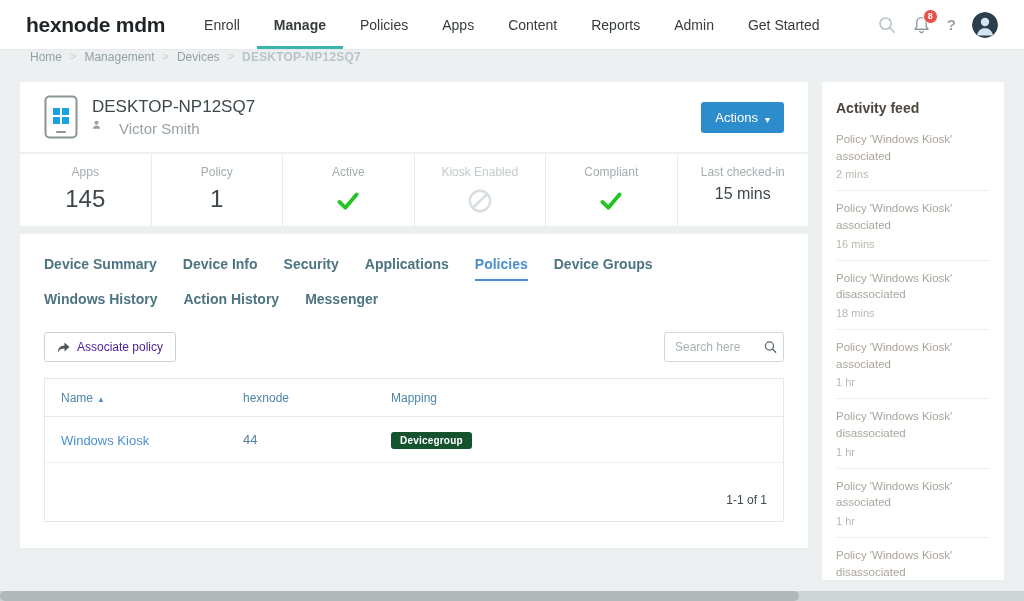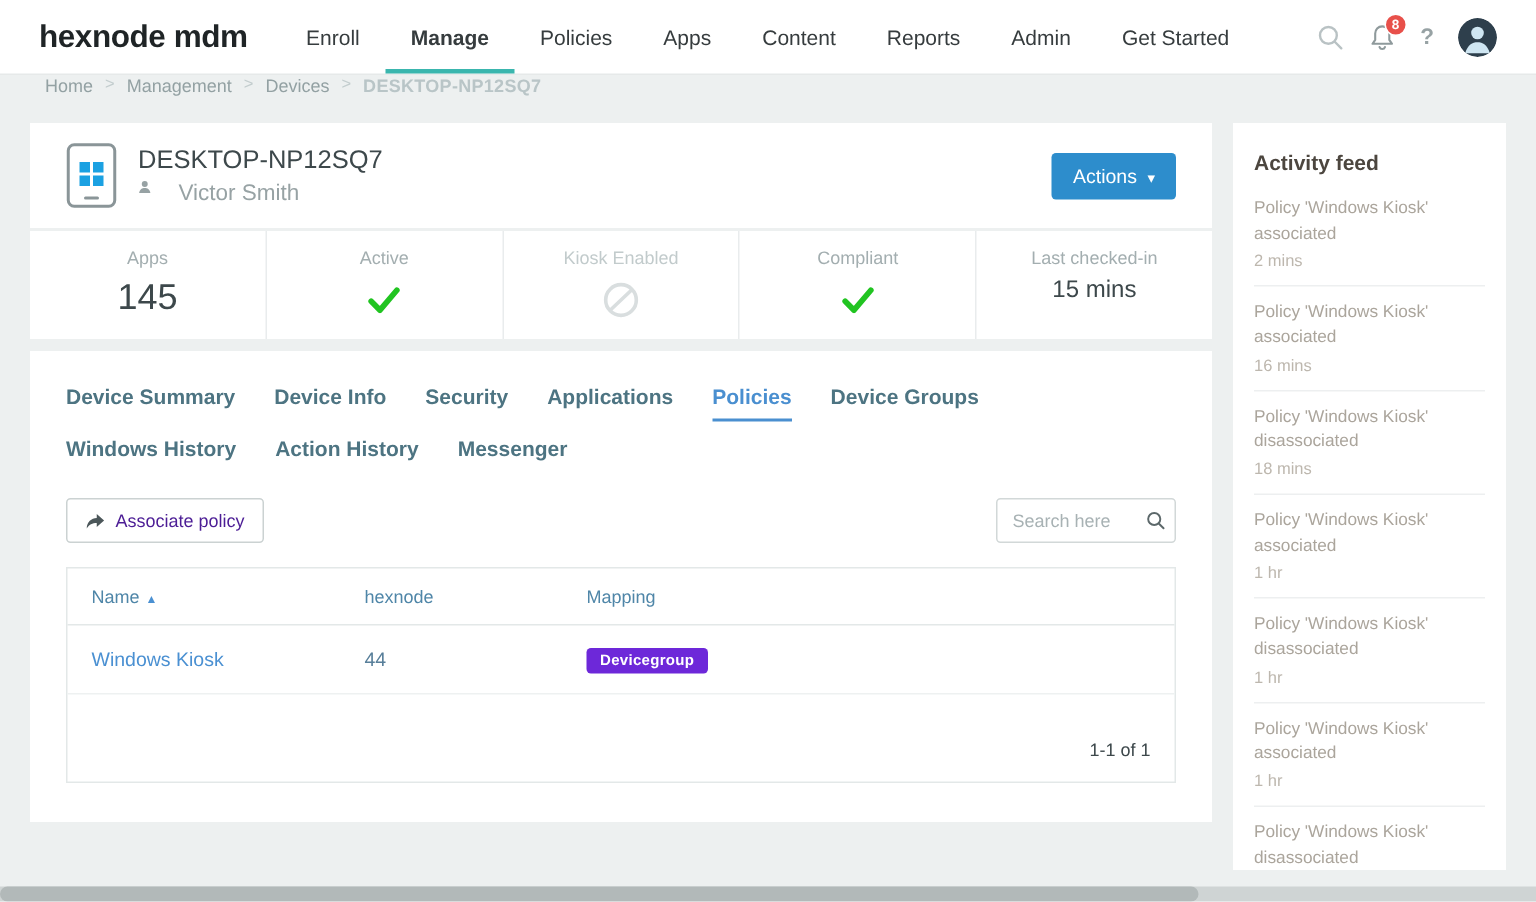--- a/index.html
+++ b/index.html
@@ -60,21 +60,21 @@
   .sicon{position:absolute;right:7px;top:50%;transform:translateY(-50%);display:flex;cursor:pointer}
 
   .table{margin-top:16px;border:1px solid #e3e8e8}
   .thead,.trow{display:grid;grid-template-columns:182px 148px 1fr;padding:0 16px;align-items:center}
   .thead{height:38px;border-bottom:1px solid #e3e8e8}
   .th{font-size:12px;color:#4f86a8;cursor:pointer}
   .sort{font-size:8px;color:#4a90d2;margin-left:4px}
   .trow{height:46px;border-bottom:1px solid #eef1f1;cursor:pointer}
   .plink{font-size:13px;color:#4a90d2;text-decoration:none;cursor:pointer}
   .td.ver{font-size:13px;color:#587f9a}
-  .map-badge{display:inline-block;background:#6d28d9;color:#fff;font-size:10px;font-weight:700;padding:3px 9px;border-radius:3px;letter-spacing:.2px}
+  .map-badge{display:inline-block;background:#14532d;color:#fff;font-size:10px;font-weight:700;padding:3px 9px;border-radius:3px;letter-spacing:.2px}
   .pagination{text-align:right;font-size:12px;color:#3d484b;padding:30px 16px 14px}
 
   
   .feed-card{flex:1;height:498px;padding:14px 14px 0;overflow:hidden}
   .feed-title{font-size:14px;color:#4c463f;font-weight:600;padding:4px 0 6px}
   .feed-item{padding:9px 0 10px;border-bottom:1px solid #edeff0}
   .feed-text{font-size:11.5px;color:#aba59c;line-height:1.45}
   .feed-time{font-size:11px;color:#bdb7ae;margin-top:4px}
 
   
@@ -164,20 +164,24 @@
         <span class="caret">▾</span>
       </button>
     </section>
 
     <section class="card stats-card">
       <div class="stat">
         <div class="stat-label">Apps</div>
         <div class="stat-value">145</div>
       </div>
       <div class="stat">
+        <div class="stat-label">Policy</div>
+        <div class="stat-value">1</div>
+      </div>
+      <div class="stat">
         <div class="stat-label">Active</div>
         <div class="stat-value">
           <svg width="22" height="18" viewBox="0 0 24 20">
               <path d="M2.5 11 L9 17.5 L21.5 2.8" fill="none" stroke="#21c421" stroke-width="4.2" stroke-linecap="round" stroke-linejoin="round"></path>
             </svg>
         </div>
       </div>
       <div class="stat">
         <div class="stat-label muted">Kiosk Enabled</div>
         <div class="stat-value">

